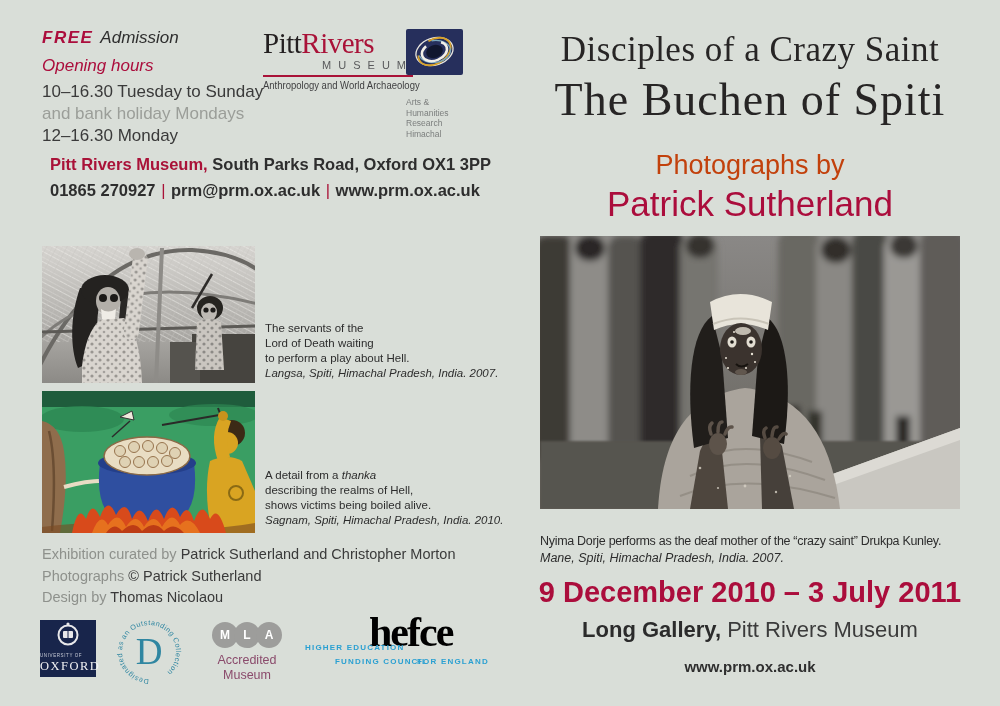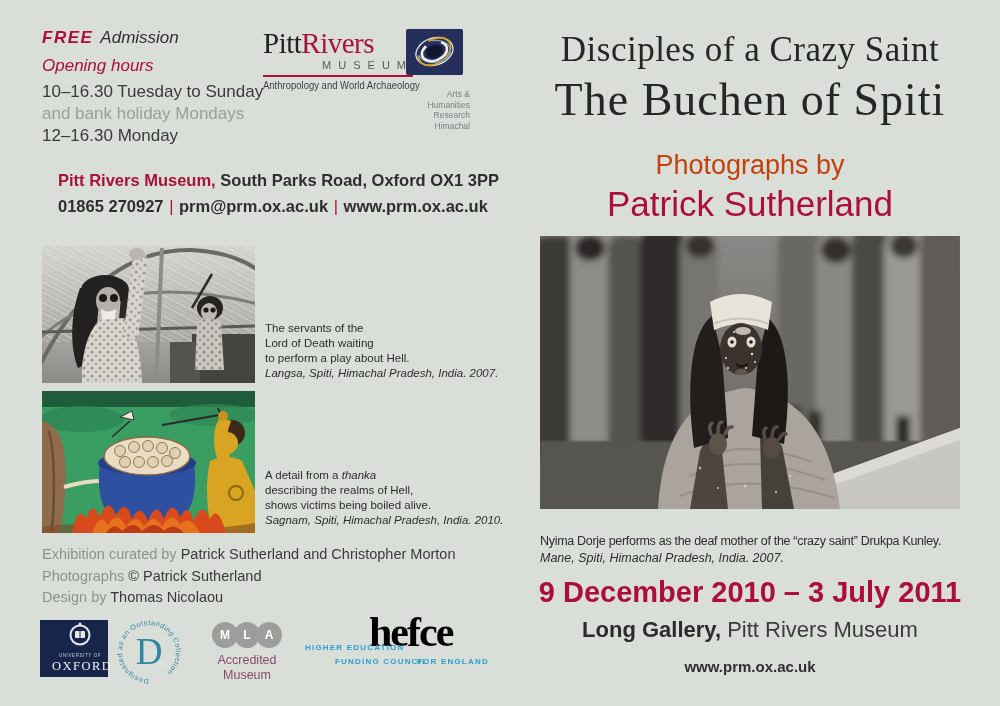--- a/index.html
+++ b/index.html
@@ -23,24 +23,24 @@
   #prm-logo{left:263px;top:28px;width:150px;}
   .prm-name{font-size:29px;line-height:30px;letter-spacing:-0.5px;white-space:nowrap;}
   .prm-pitt{color:#231f20;}
   .prm-rivers{color:#a91238;}
   .prm-museum{font-size:11px;color:#58595b;letter-spacing:7px;text-align:right;margin-top:1px;font-weight:500;}
   .prm-rule{height:2px;background:#a91238;margin-top:4px;}
   .prm-tagline{font-size:10px;color:#3f3f41;margin-top:3px;white-space:nowrap;transform:scaleX(.95);transform-origin:left;}
 
   
   #ahrc{left:406px;top:29px;width:64px;}
-  .ahrc-caption{font-size:8.5px;line-height:10.5px;color:#7b7e7d;margin-top:10px;text-align:right;}
-
-  
-  #address{left:58px;top:153px;margin-top:16px;}
+  .ahrc-caption{font-size:8.5px;line-height:10.5px;color:#7b7e7d;margin-top:18px;}
+
+  
+  #address{left:50px;top:153px;}
   .addr-l1,.addr-l2{font-size:16.5px;font-weight:600;line-height:23px;white-space:nowrap;color:#2e2e2e;}
   .addr-l2{margin-top:3px;}
   .addr-name{color:#a91238;}
   .pipe{color:#a91238;font-weight:400;padding:0 1px;}
   .addr-l3{font-size:12px;font-style:italic;color:#4c4c4c;margin-top:8px;white-space:nowrap;}
   .addr-l3 .bold{font-weight:700;}
 
   
   .photo{display:block;}
   #photo1{left:42px;top:246px;}
@@ -49,21 +49,21 @@
   #caption2{left:265px;top:468px;}
   .cap{font-size:11.5px;line-height:15px;color:#2d2d2d;white-space:nowrap;}
   .cap .it{font-style:italic;}
 
   
   #credits{left:42px;top:544px;font-size:14.5px;line-height:21.5px;white-space:nowrap;}
   .cr-label{color:#8e918c;}
   .cr-name{color:#3a3a3a;}
 
   
-  #logo-oxford{left:40px;top:620px;width:56px;height:57px;background:#18254b;text-align:center;padding-left:12px;}
+  #logo-oxford{left:40px;top:620px;width:56px;height:57px;background:#18254b;text-align:left;}
   .ox-small{font-size:4.5px;letter-spacing:.6px;color:#c7cbd6;margin-top:1px;}
   .ox-name{font-size:12.5px;letter-spacing:1.5px;color:#f2f2f4;margin-top:1px;}
   #logo-designated{left:114px;top:617px;}
   #logo-mla{left:203px;top:622px;width:88px;text-align:center;}
   .mla-circles{display:flex;justify-content:center;}
   .mla-c{width:26px;height:26px;border-radius:50%;background:#9d9d9b;color:#fff;font-weight:700;
          font-size:12px;display:flex;align-items:center;justify-content:center;}
   .mla-c + .mla-c{margin-left:-4px;}
   .mla-label{font-size:12.5px;color:#8a4a6b;line-height:15px;margin-top:5px;font-weight:500;}
   #logo-hefce{left:305px;top:620px;width:170px;height:55px;}

